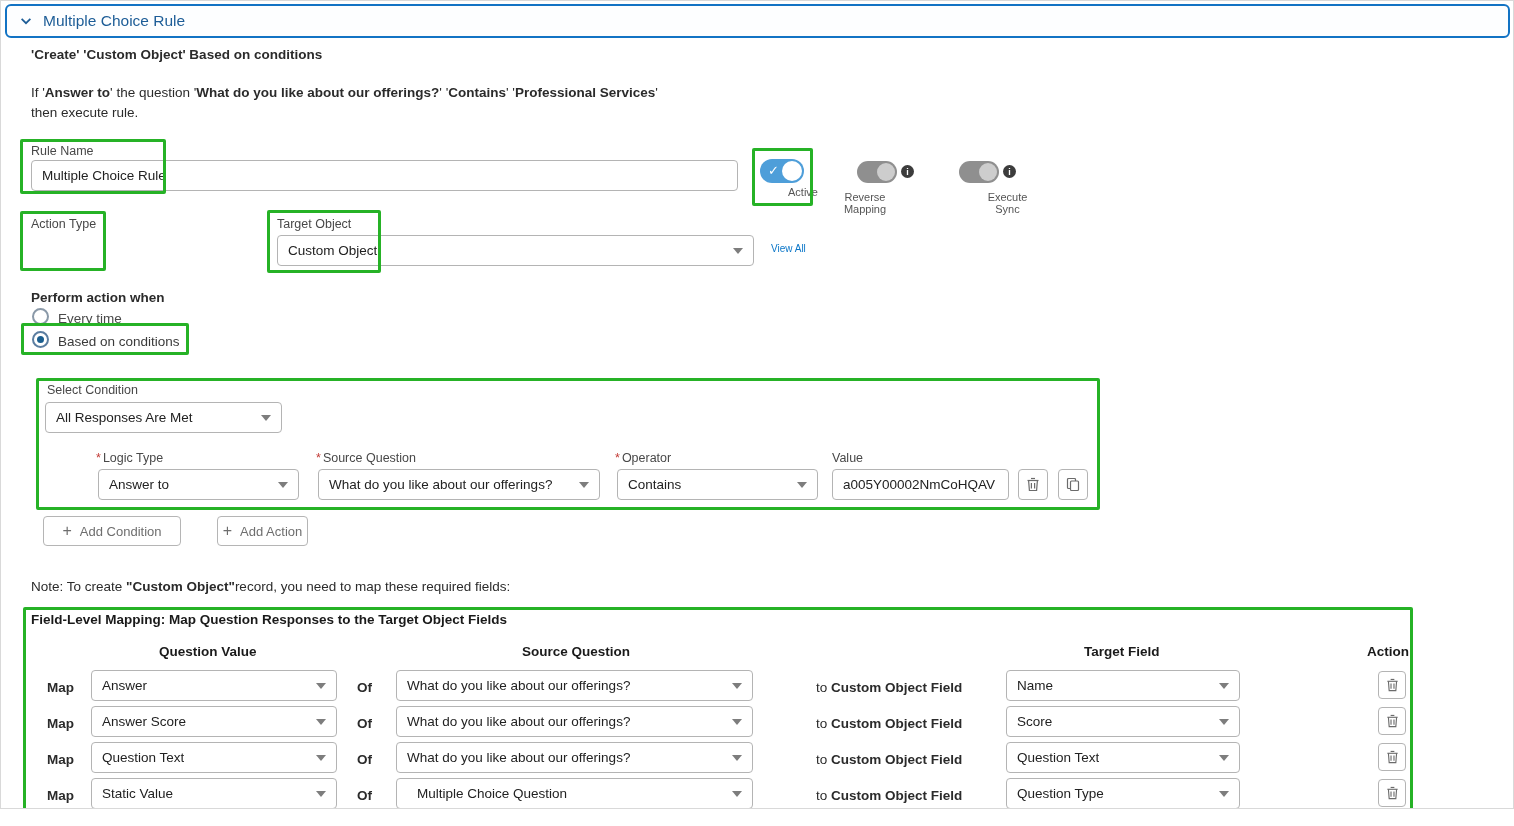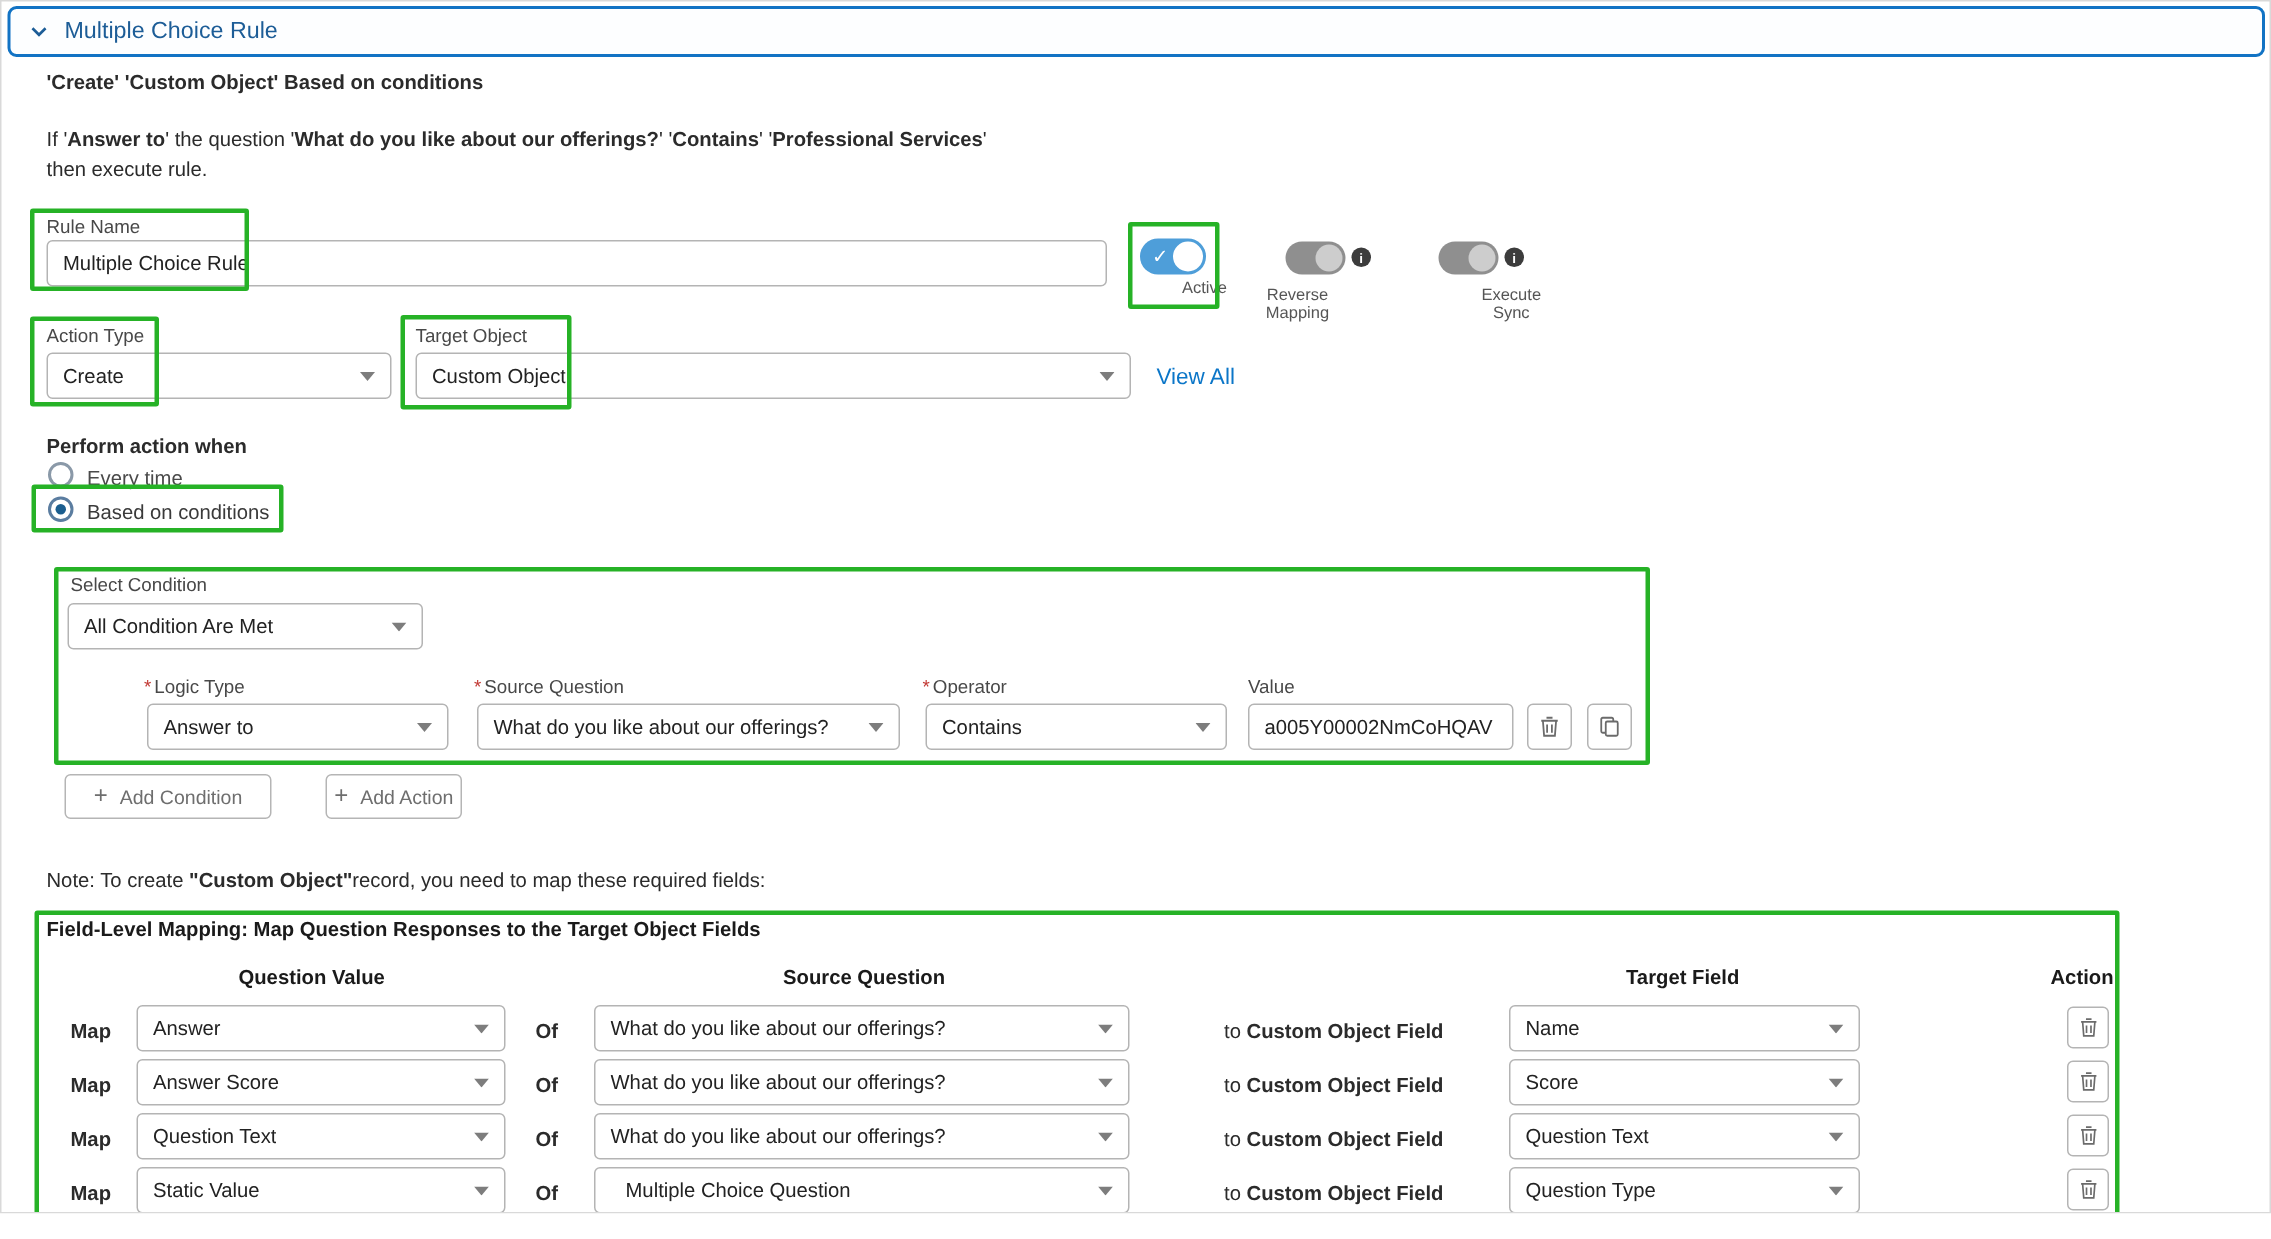--- a/index.html
+++ b/index.html
@@ -27,21 +27,21 @@
   .caret { display:inline-flex; flex:none; margin-left:6px; }
 
   .btn { height:30px; border:1px solid #b5b5b5; border-radius:4px; background:#fff; color:#6e6e6e;
          font-size:13px; display:flex; align-items:center; justify-content:center; gap:8px;
          cursor:pointer; font-family:"Liberation Sans", sans-serif; }
   .btn .plus { font-size:16px; color:#6e6e6e; line-height:1; }
 
   .icon-btn { border:1px solid #b4b4b4; border-radius:4px; background:#fff;
               display:flex; align-items:center; justify-content:center; cursor:pointer; }
 
-  .link { color:#0b76c8; font-size:15px; cursor:pointer; text-decoration:none; }
+  .link { color:#0b76c8; font-size:10px; cursor:pointer; text-decoration:none; }
 
   
   .toggle { position:absolute; border-radius:13px; cursor:pointer; }
   .toggle.on { width:44px; height:24px; background:#4e9ed9; }
   .toggle.on .check { position:absolute; left:8px; top:4px; color:#fff; font-size:13px; }
   .toggle.on .knob { position:absolute; right:2px; top:2px; width:20px; height:20px; border-radius:50%; background:#fff; }
   .toggle.off { width:40px; height:22px; background:#8f8f8f; }
   .toggle.off .knob { position:absolute; right:2px; top:2px; width:18px; height:18px; border-radius:50%; background:#cdcdcd; }
   .tgl-lbl { font-size:11px; color:#555; text-align:center;padding-left:32px; }
   .info { display:inline-flex; width:13px; height:13px; border-radius:50%; background:#3c3c3c; color:#fff;
@@ -95,28 +95,20 @@
   <span class="abs info" style="left:900px; top:164px;">i</span>
   <div class="abs tgl-lbl" style="left:798px; top:190px; width:100px;">Reverse Mapping</div>
 
   <div class="toggle off" style="left:958px; top:160px;">
     <span class="knob"></span>
   </div>
   <span class="abs info" style="left:1002px; top:164px;">i</span>
   <div class="abs tgl-lbl" style="left:948px; top:190px; width:85px;">Execute Sync</div>
 
   <div class="abs lbl" style="left:30px; top:216px;">Action Type</div>
-  <div class="abs select" style="left:30px; top:234px; width:230px;">
-    <span class="sel-val">Create</span>
-    <span class="caret">
-        <svg width="10" height="6" viewBox="0 0 10 6">
-          <polygon points="0,0 10,0 5,6" fill="#7d7d7d"></polygon>
-        </svg>
-      </span>
-  </div>
   <div class="hl" style="left:19px; top:210px; width:86px; height:60px;"></div>
 
   <div class="abs lbl" style="left:276px; top:216px;">Target Object</div>
   <div class="abs select" style="left:276px; top:234px; width:477px;">
     <span class="sel-val">Custom Object</span>
     <span class="caret">
         <svg width="10" height="6" viewBox="0 0 10 6">
           <polygon points="0,0 10,0 5,6" fill="#7d7d7d"></polygon>
         </svg>
       </span>
@@ -127,21 +119,21 @@
   <div class="abs t13 bold" style="left:30px; top:287px;">Perform action when</div>
   <span class="radio" style="left:31px; top:307px;"></span>
   <div class="abs t13" style="left:57px; top:308px; color:#4a4a4a;">Every time</div>
   <span class="radio sel" style="left:31px; top:330px;"></span>
   <div class="abs t13" style="left:57px; top:331px; color:#3a3a3a;">Based on conditions</div>
   <div class="hl" style="left:20px; top:322px; width:168px; height:32px;"></div>
 
   <div class="hl" style="left:35px; top:377px; width:1064px; height:132px;"></div>
   <div class="abs lbl" style="left:46px; top:382px;">Select Condition</div>
   <div class="abs select" style="left:44px; top:401px; width:237px;">
-    <span class="sel-val">All Condition Are Met</span>
+    <span class="sel-val">All Responses Are Met</span>
     <span class="caret">
         <svg width="10" height="6" viewBox="0 0 10 6">
           <polygon points="0,0 10,0 5,6" fill="#7d7d7d"></polygon>
         </svg>
       </span>
   </div>
 
   <div class="abs lbl" style="left:95px; top:450px;"><span class="req">*</span><span>Logic Type</span></div>
   <div class="abs lbl" style="left:315px; top:450px;"><span class="req">*</span><span>Source Question</span></div>
   <div class="abs lbl" style="left:614px; top:450px;"><span class="req">*</span><span>Operator</span></div>

